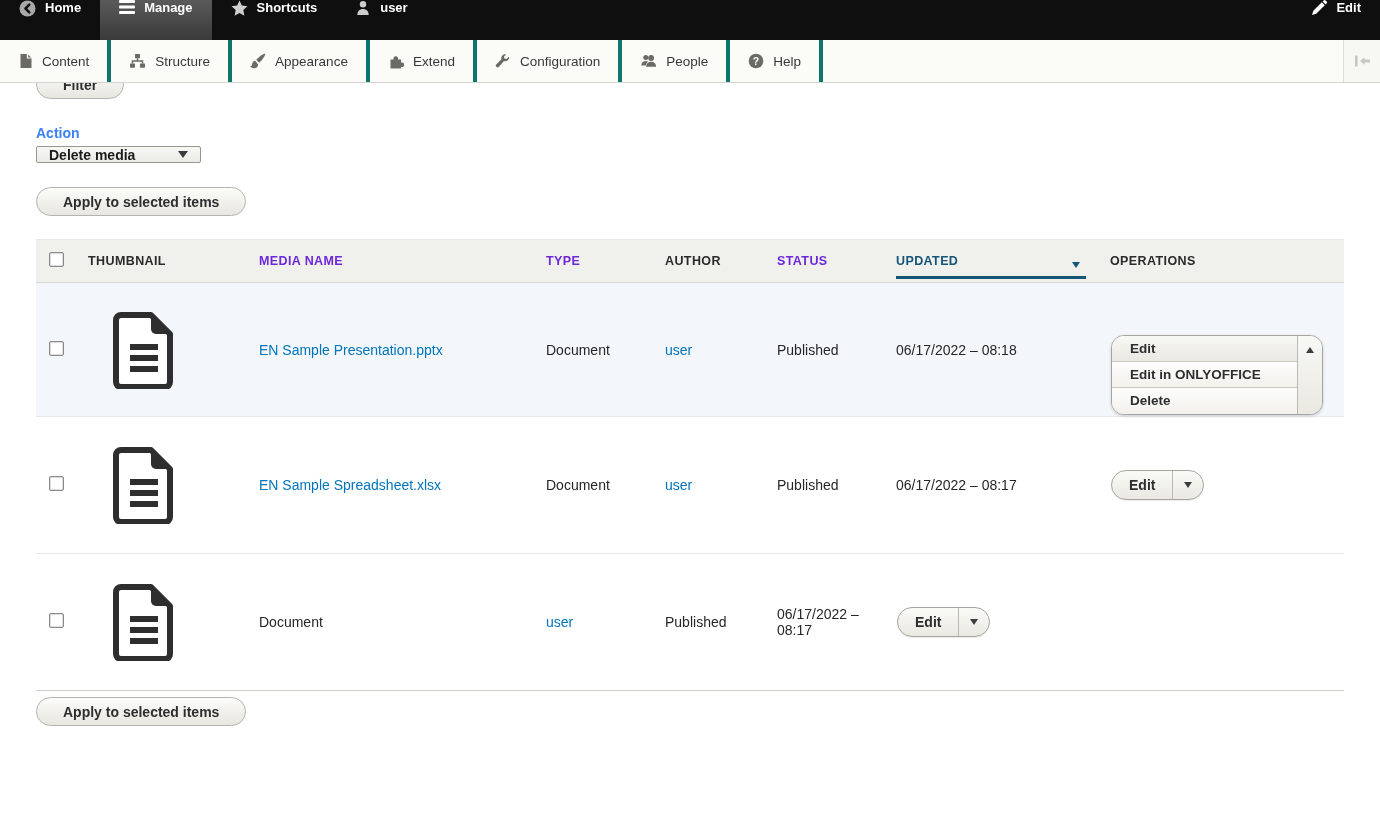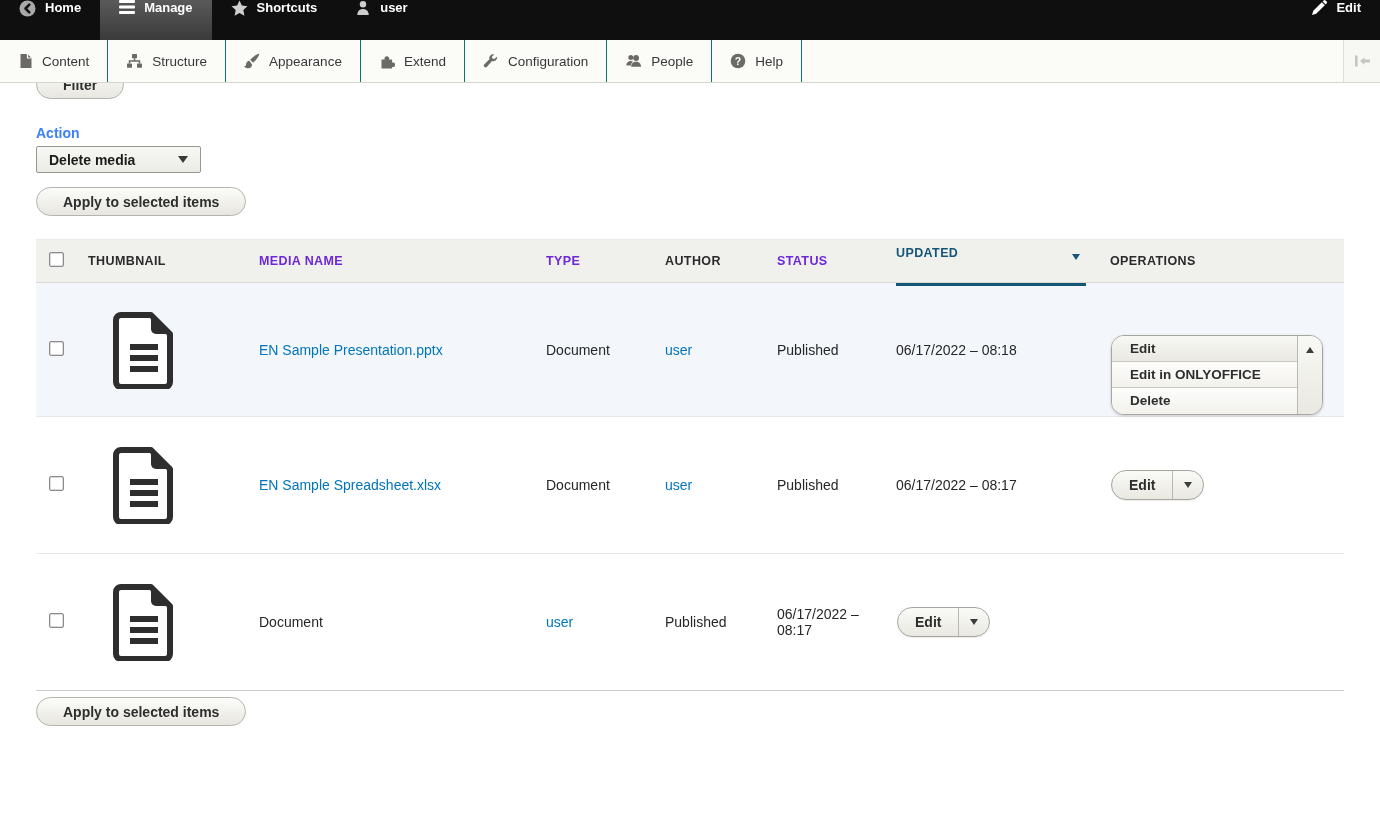--- a/index.html
+++ b/index.html
@@ -13,51 +13,51 @@
   .tb-item { display:flex; align-items:flex-start; gap:9px; padding:0 19px; color:#fff;
     font-size:13px; font-weight:bold; cursor:pointer; }
   .tb-item.active { background:linear-gradient(#5a5a5a,#3a3a3a); }
   .tb-spacer { flex:1; }
   .tb-icon { display:inline-flex; align-items:center; }
 
   
   .toolbar-menu { position:absolute; top:40px; left:0; width:100%; height:43px; background:#fbfbf8;
     border-bottom:1px solid #d6d6d1; display:flex; align-items:stretch; z-index:20; }
   .menu-item { display:flex; align-items:center; gap:9px; padding:0 18px; font-size:13.5px;
-    color:#38383a; border-right:1px solid #0f766e; cursor:pointer; background:#fbfbf8; }
+    color:#38383a; border-right:4px solid #0f766e; cursor:pointer; background:#fbfbf8; }
   .menu-spacer { flex:1; }
   .menu-collapse { width:37px; display:flex; align-items:center; justify-content:center;
     border-left:1px solid #deded9; background:#f7f7f4; cursor:pointer; }
 
   
   .content { position:absolute; inset:0; z-index:1; }
 
   .pill-btn { position:absolute; height:29px; border:1px solid #b4b3ae; border-radius:15px;
     background:linear-gradient(#fcfcfa,#e7e6df); font-family:inherit; font-size:14px; font-weight:bold;
     color:#2e2e2e; padding:0 26px; cursor:pointer; }
   .filter-btn { top:70px; left:36px; }
   .apply-top { top:187px; left:36px; }
   .apply-bottom { top:697px; left:36px; }
 
   .action-label { position:absolute; top:125px; left:36px; font-size:14px; font-weight:bold; color:#3b82f6; }
-  .action-select { position:absolute; top:146px; left:36px; width:165px; height:27px;
+  .action-select { position:absolute; top:146px; left:36px; width:165px; height:17px;
     border:1px solid #97968f; border-radius:2px; background:linear-gradient(#f7f7f4,#ebebe6);
     display:flex; align-items:center; justify-content:space-between; padding:0 12px;
     font-size:14px; font-weight:bold; color:#1b1b1b; cursor:pointer; }
   .caret { width:0; height:0; border-left:5px solid transparent; border-right:5px solid transparent;
     border-top:7px solid #3a3a3a; }
 
   
   .media-table { position:absolute; top:239px; left:36px; width:1308px; border-bottom:1px solid #cfcfca; }
   .grid { display:grid; grid-template-columns:52px 171px 287px 119px 112px 119px 214px 234px; align-items:center; }
   .thead { height:44px; background:#f0f0ed; border-top:1px solid #e9e9e5; border-bottom:1px solid #d9d9d4; }
   .th { font-size:12.5px; font-weight:bold; letter-spacing:.4px; color:#2b2b2b; }
   .th a, .th .hlink { color:#6d28d9; text-decoration:none; cursor:pointer; }
   .th-updated .sort-wrap { width:190px; display:flex; align-items:flex-end; justify-content:space-between;
-    border-bottom:3px solid #155578; padding-bottom:23px; position:relative; top:5px; cursor:pointer; }
+    border-bottom:3px solid #155578; padding-bottom:8px; position:relative; top:5px; cursor:pointer; }
   .th-updated .hlink-active { color:#155578; }
   .tri-sort { width:0; height:0; border-left:4.5px solid transparent; border-right:4.5px solid transparent;
     border-top:6px solid #155578; margin-right:6px; }
 
   .trow { background:#fff; }
   .trow.highlight { background:#f3f7fb; }
   .trow + .trow { border-top:1px solid #e8e8e4; }
   .row-1 { height:133px; } .row-2 { height:137px; } .row-3 { height:137px; }
   .td { font-size:14px; color:#262626; }
   .td a { color:#0074bd; text-decoration:none; cursor:pointer; }

